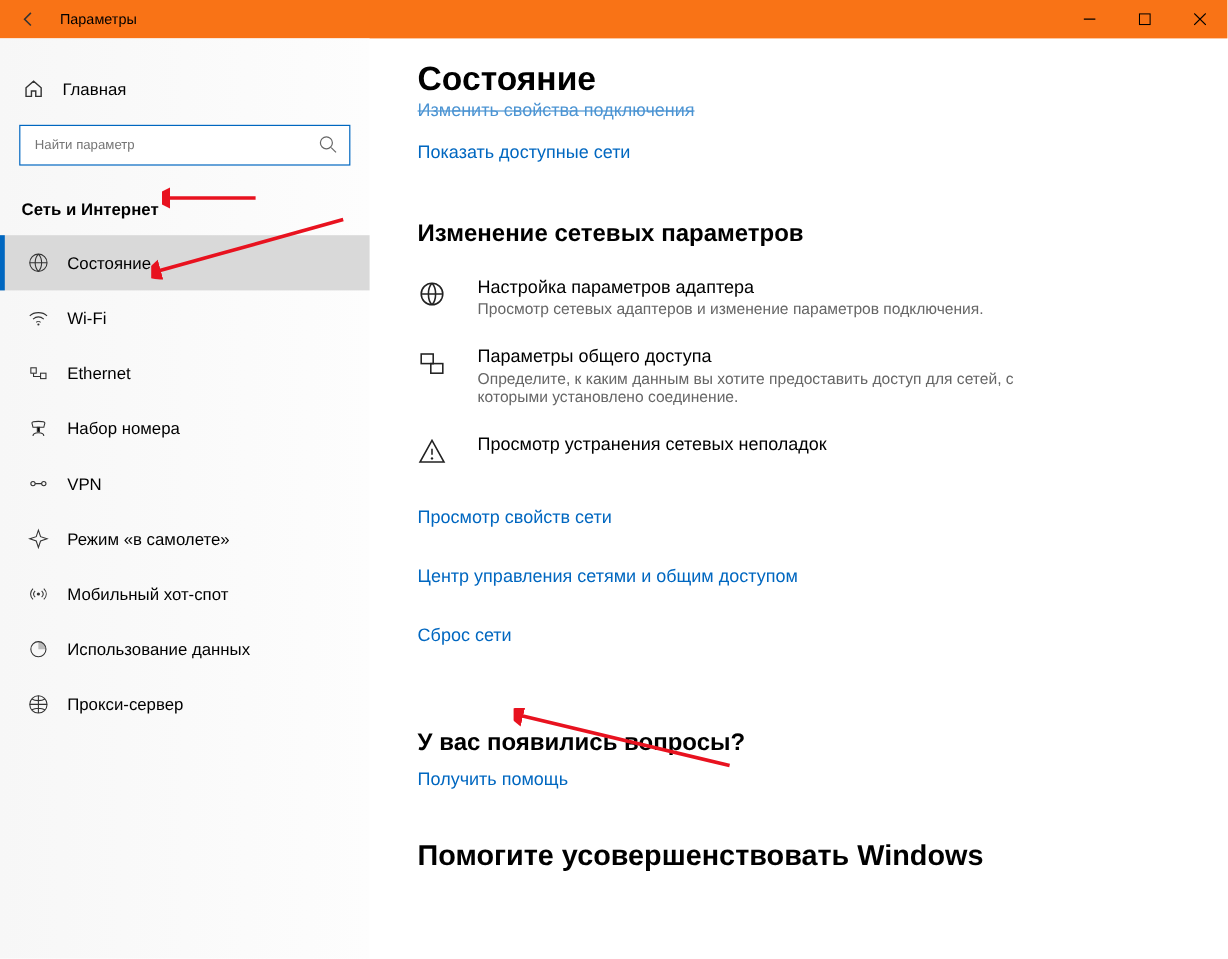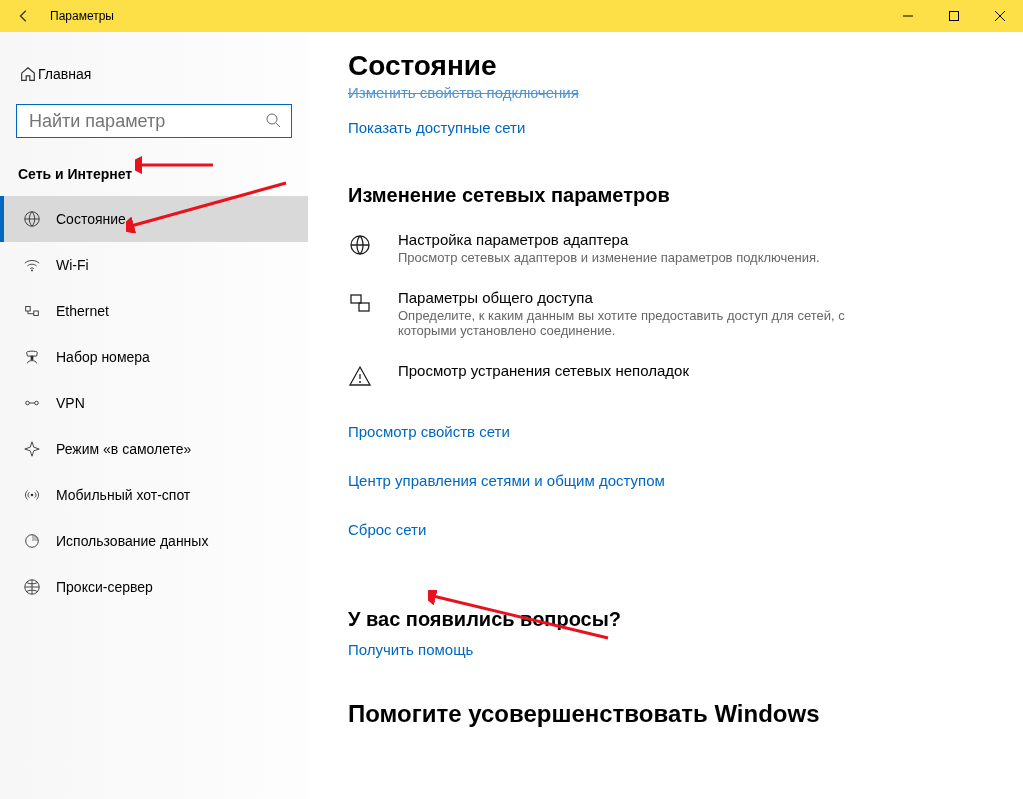--- a/index.html
+++ b/index.html
@@ -12,21 +12,21 @@
     width: 1023px;
     height: 799px;
     overflow: hidden;
     position: relative;
   }
   .titlebar {
     height: 32px;
     display: flex;
     align-items: center;
     padding-left: 8px;
-    background: #fde047;
+    background: #f97316;
   }
   .titlebar .back {
     width: 32px;
     height: 32px;
     display: flex;
     align-items: center;
     justify-content: center;
     color: #333;
     font-size: 14px;
   }
@@ -53,20 +53,21 @@
   }
   .sidebar {
     width: 308px;
     padding-top: 22px;
     background: linear-gradient(to right, #f7f7f7, #fdfdfd);
   }
   .home-row {
     display: flex;
     align-items: center;
     padding: 8px 18px;
+    gap: 14px;
     height: 40px;
   }
   .home-row .icon, .nav-item .icon {
     width: 20px;
     height: 20px;
     display: flex;
     align-items: center;
     justify-content: center;
     color: #333;
   }
@@ -80,21 +81,21 @@
     border: 1px solid #0067c0;
     background: #fff;
     display: flex;
     align-items: center;
     padding: 0 10px;
   }
   .searchbox input {
     border: none;
     outline: none;
     flex: 1;
-    font-size: 18px;
+    font-size: 11px;
     font-family: inherit;
     color: #6d28d9;
     background: transparent;
   }
   .searchbox .sicon {
     color: #666;
   }
   .category-title {
     padding: 14px 18px 14px 18px;
     font-size: 14px;

